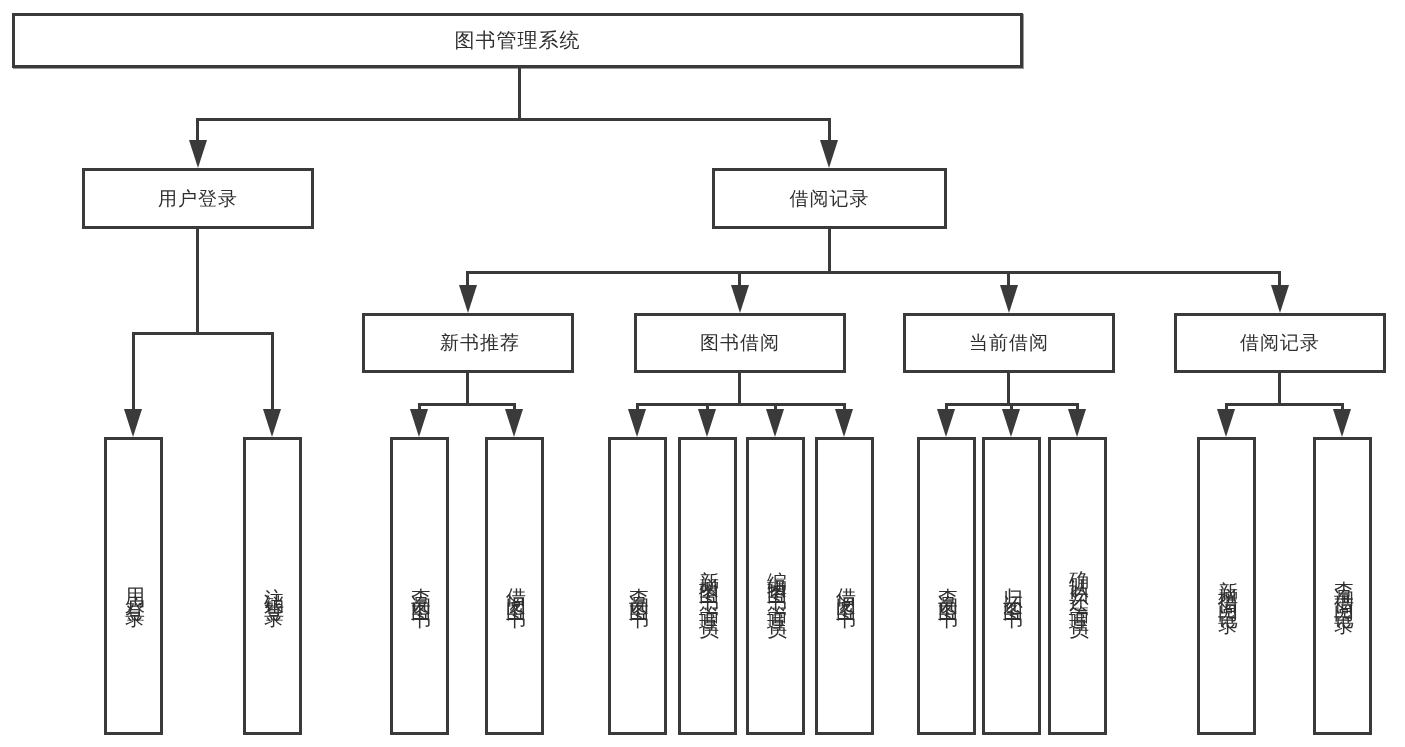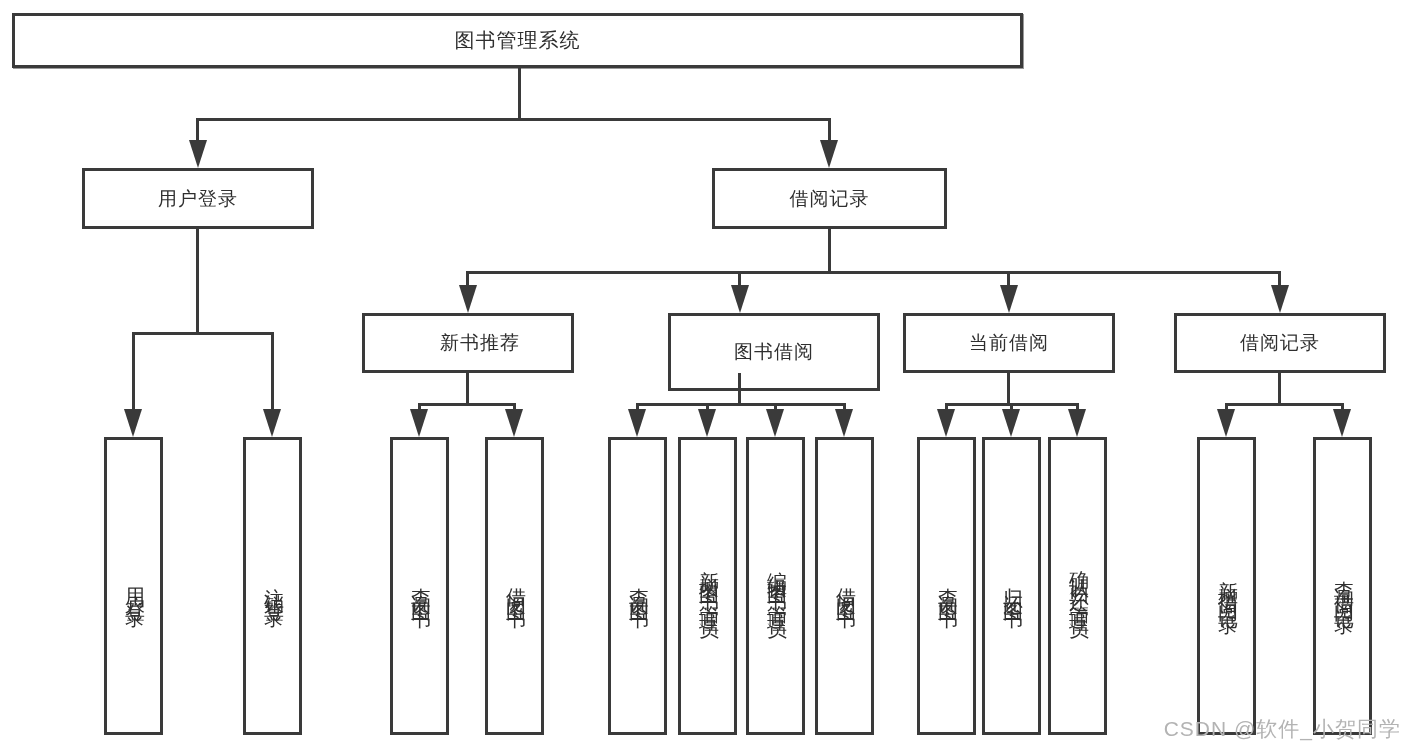--- a/index.html
+++ b/index.html
@@ -85,21 +85,21 @@
   <div class="vl" style="left:738px;top:271px;height:18px;"></div>
   <div class="arw" style="left:731px;top:285px;"></div>
   <div class="vl" style="left:1007px;top:271px;height:18px;"></div>
   <div class="arw" style="left:1000px;top:285px;"></div>
   <div class="vl" style="left:1278px;top:271px;height:18px;"></div>
   <div class="arw" style="left:1271px;top:285px;"></div>
 
   <div class="box hbox" style="left:362px;top:313px;width:212px;height:60px;padding-left:24px;">
     <span>新书推荐</span>
   </div>
-  <div class="box hbox" style="left:634px;top:313px;width:212px;height:78px;margin-left:34px;">
+  <div class="box hbox" style="left:634px;top:313px;width:212px;height:60px;">
     <span>图书借阅</span>
   </div>
   <div class="box hbox" style="left:903px;top:313px;width:212px;height:60px;">
     <span>当前借阅</span>
   </div>
   <div class="box hbox" style="left:1174px;top:313px;width:212px;height:60px;">
     <span>借阅记录</span>
   </div>
 
   <div class="vl" style="left:466px;top:373px;height:33px;"></div>
@@ -173,15 +173,14 @@
     <span class="vtext">确认归还（管理员）</span>
   </div>
 
   <div class="box leaf" style="left:1197px;">
     <span class="vtext">新增借阅记录</span>
   </div>
   <div class="box leaf" style="left:1313px;">
     <span class="vtext">查询借阅记录</span>
   </div>
 
-  <div class="watermark">CSDN @软件_小贺同学</div>
 
 </div>
 
 </body></html>

